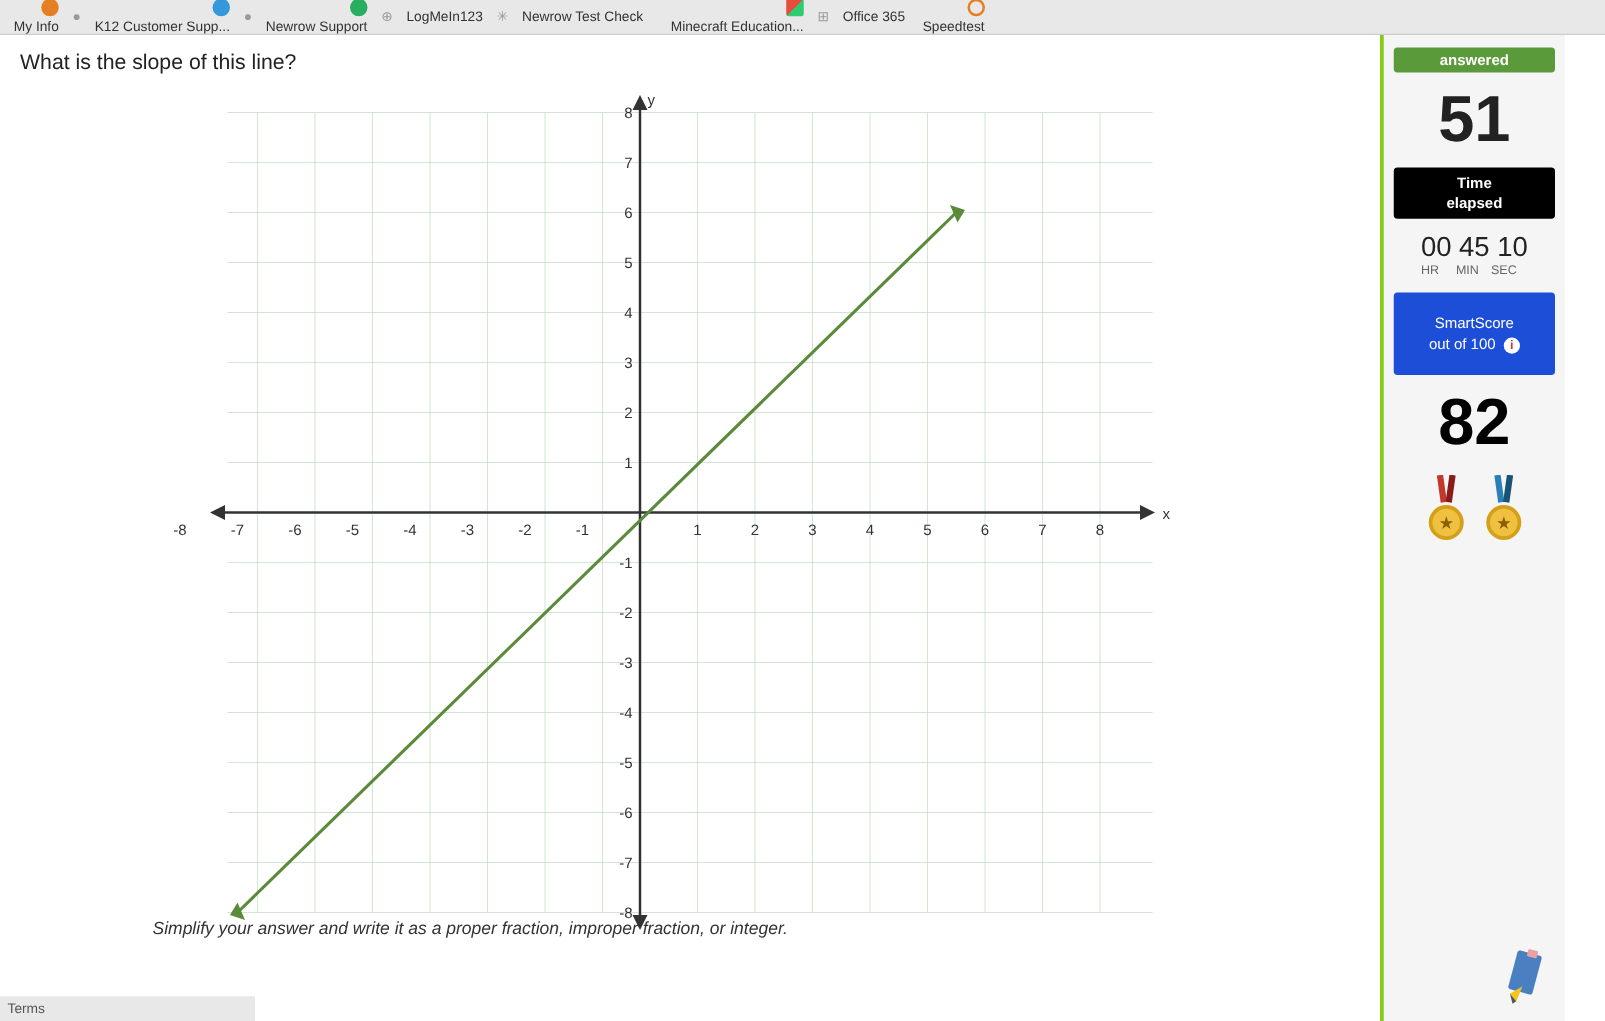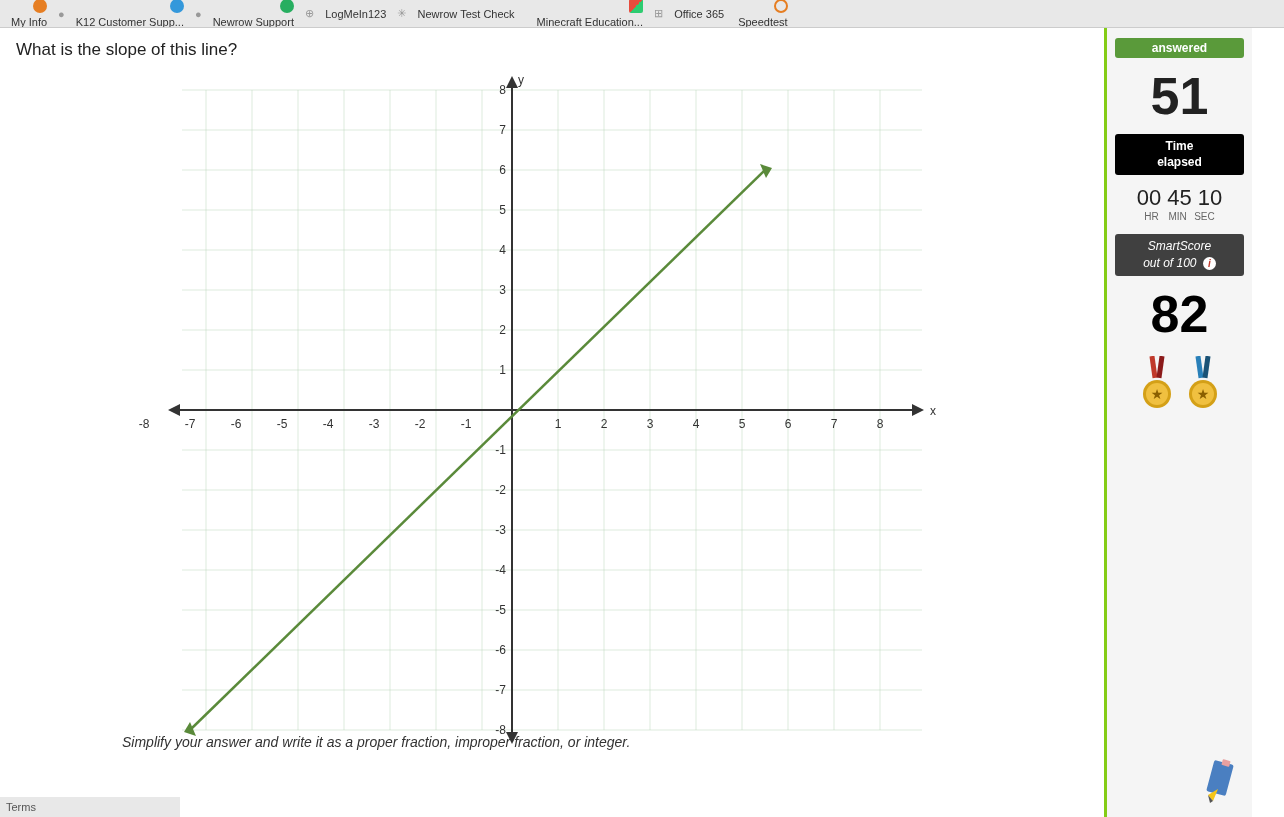--- a/index.html
+++ b/index.html
@@ -152,34 +152,33 @@
       line-height: 1;
     }
     .time-labels {
       display: flex;
       gap: 6px;
       font-size: 10px;
       color: #666;
       margin-bottom: 4px;
     }
     .time-label {
-      text-align: right;
+      text-align: left;
       min-width: 22px;
     }
 
     .smart-score-box {
-      background: #404040;
+      background: #1d4ed8;
       color: #fff;
       font-size: 12px;
-      padding: 4px 8px;
+      padding: 16px 8px;
       border-radius: 3px;
       text-align: center;
       width: 100%;
       line-height: 1.4;
-      font-style: italic;
     }
     .smart-score-box .info-icon {
       display: inline-block;
       background: #fff;
       color: #c0392b;
       border-radius: 50%;
       width: 13px;
       height: 13px;
       font-size: 10px;
       font-weight: bold;
@@ -217,21 +216,21 @@
       justify-content: flex-end;
       width: 100%;
       padding-right: 4px;
     }
 
     
     .bottom-bar {
       position: absolute;
       bottom: 0;
       left: 0;
-      width: 180px;
+      width: 204px;
       height: 20px;
       background: #e8e8e8;
       font-size: 11px;
       display: flex;
       align-items: center;
       padding-left: 6px;
       color: #555;
     }
 
     .grid-line { stroke: #b8d4b8; stroke-width: 0.5; }

